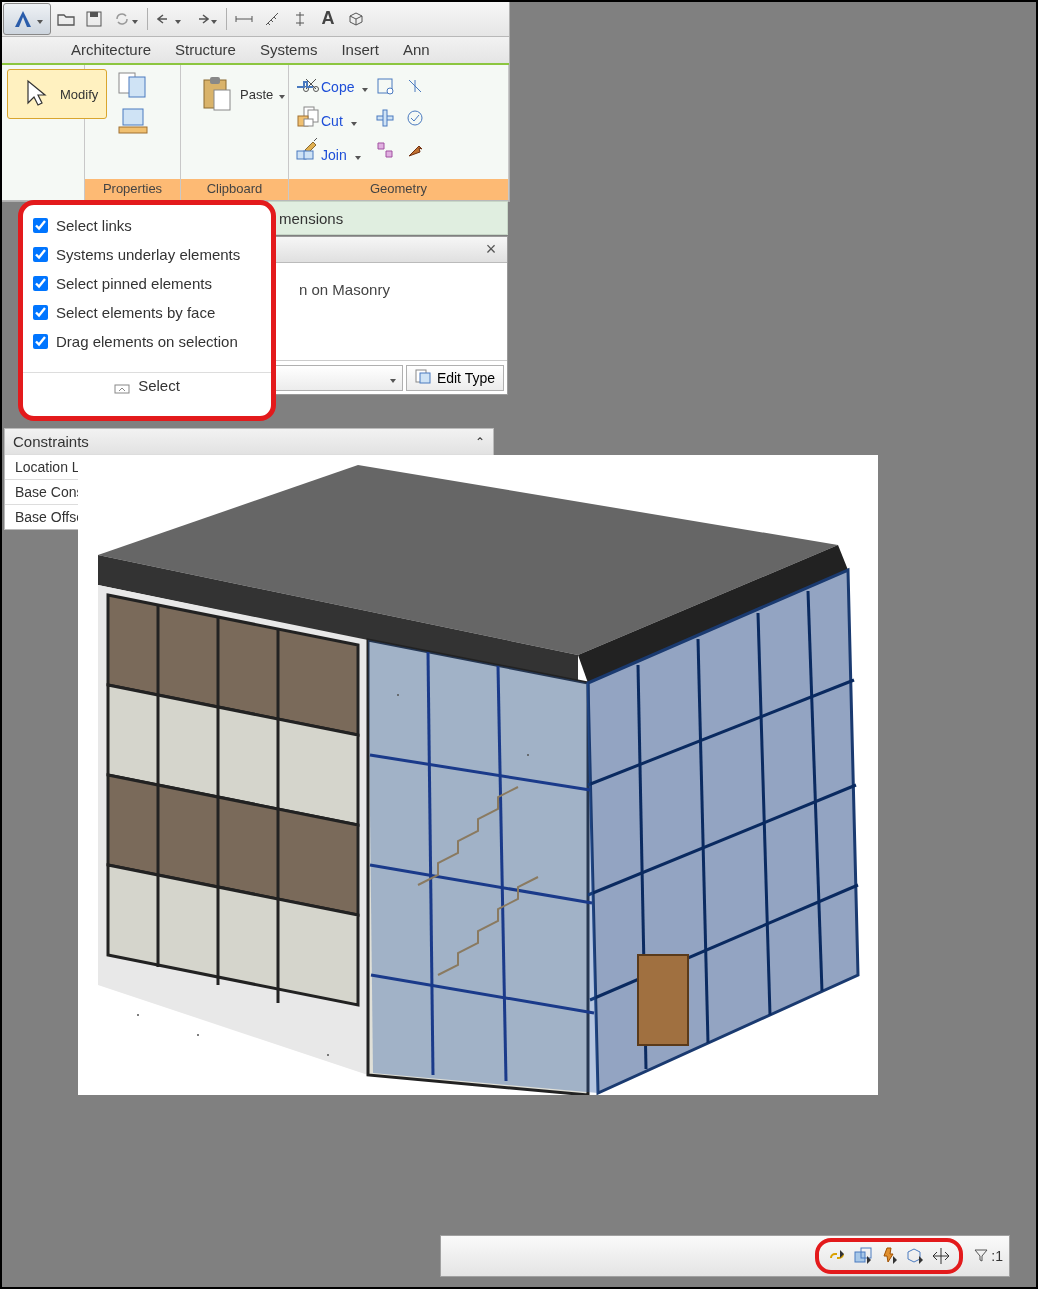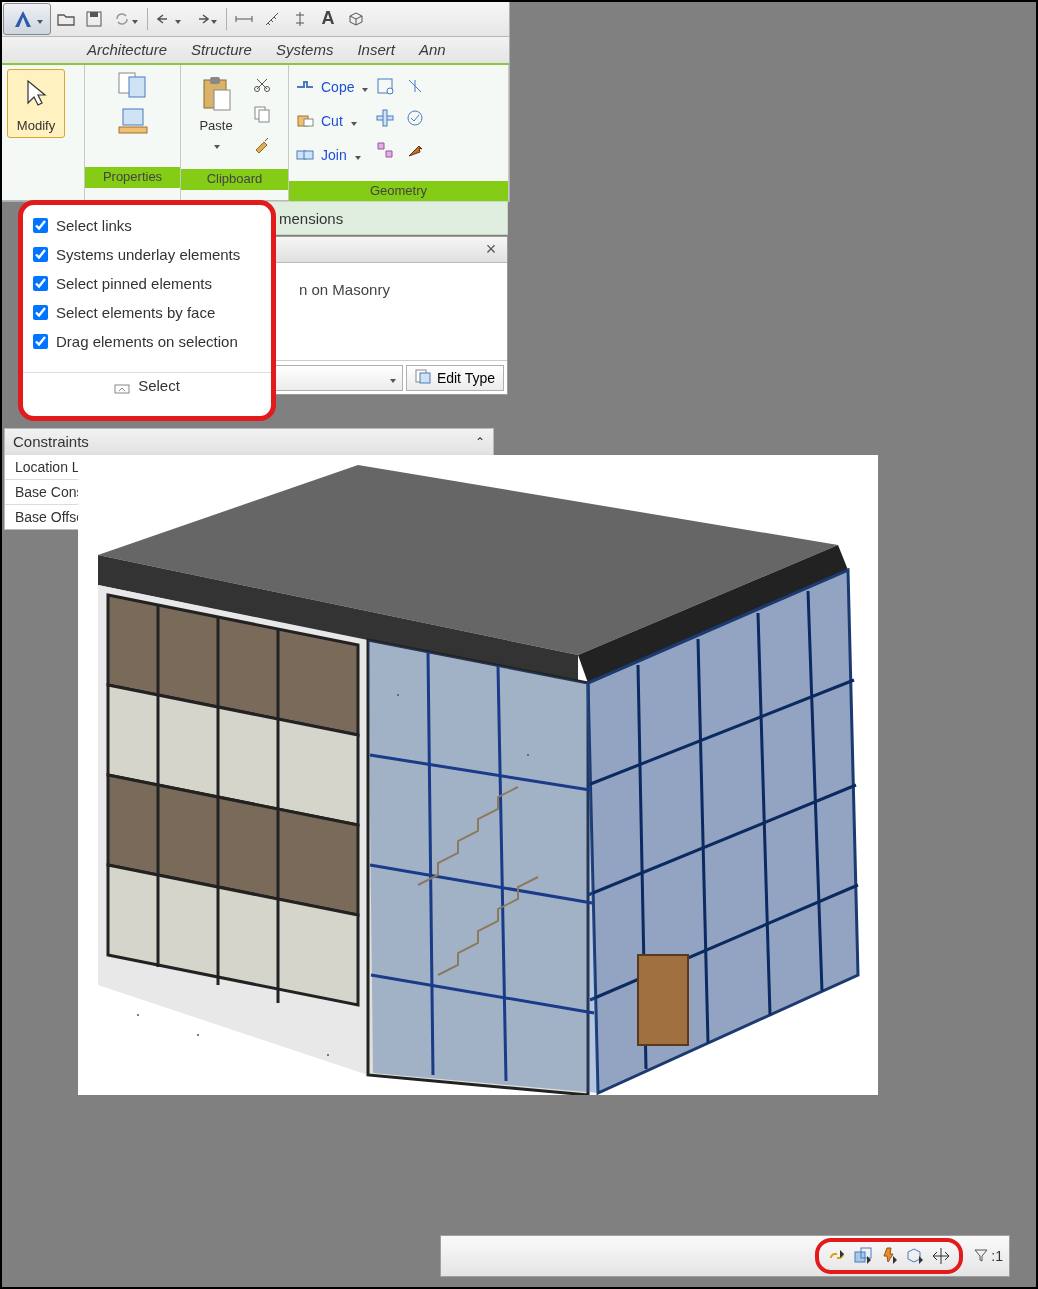--- a/index.html
+++ b/index.html
@@ -11,30 +11,30 @@
   
   .qat { height: 36px; background: linear-gradient(#f7f7f7,#e6e6e6); border-bottom: 1px solid #b8b8b8; display:flex; align-items:center; padding:0 2px; gap:2px;}
   .app-btn { width:48px; height:32px; background:linear-gradient(#eef1f5,#cdd5de); border:1px solid #888; border-radius:3px; display:flex; align-items:center; justify-content:center; position:relative;}
   .app-btn svg { width:24px; height:24px;}
   .qat-btn { width:26px; height:26px; display:flex; align-items:center; justify-content:center; color:#444;}
   .qat-btn.drop { width:34px;}
   .qat-sep { width:1px; height:22px; background:#b0b0b0; margin:0 2px;}
   .drop-arrow::after { content:""; display:inline-block; margin-left:2px; border-left:3px solid transparent; border-right:3px solid transparent; border-top:4px solid #555;}
 
   
-  .tabs { height: 28px; display:flex; align-items:flex-start; padding-left: 74px; gap:0; background: linear-gradient(#f2f2f2,#e4e4e4); border-bottom:1px solid #b8b8b8; position:relative;font-style:italic;}
+  .tabs { height: 28px; display:flex; align-items:flex-start; padding-left: 58px; gap:0; background: linear-gradient(#f2f2f2,#e4e4e4); border-bottom:1px solid #b8b8b8; position:relative;}
   .tab { padding: 4px 12px 6px 12px; font-size:15px; color:#3a3a3a; cursor:default;}
   .green-line { position:absolute; bottom:-1px; left:0; right:0; height:2px; background:#8cc63f;}
 
   
   .ribbon { display:flex; height:136px; background:#f5f9f5; border-bottom:1px solid #b8b8b8;}
   .ribbon-panel { border-right:1px solid #c8c8c8; display:flex; flex-direction:column; padding:4px 6px 0 6px;}
   .panel-body { flex:1; display:flex; align-items:flex-start; gap:4px;}
-  .panel-title { text-align:center; font-size:13px; color:#444; padding:2px 0 4px 0; background:#84cc16; margin: 12px -6px;}
-  .big-btn { display:flex; flex-direction:column; align-items:center; justify-content:center; padding:4px 8px; gap:4px; font-size:13px; color:#333; border:1px solid transparent; border-radius:3px;}
+  .panel-title { text-align:center; font-size:13px; color:#444; padding:2px 0 4px 0; background:#fdba74; margin: 0 -6px;}
+  .big-btn { display:flex; align-items:center; justify-content:center; padding:4px 8px; gap:4px; font-size:13px; color:#333; border:1px solid transparent; border-radius:3px;}
   .big-btn.active { background:#fff1c0; border:1px solid #d9a62e;}
   .big-icon { width:40px; height:40px; display:flex; align-items:center; justify-content:center;}
   .mid-icon { width:32px; height:32px; display:flex; align-items:center; justify-content:center;}
   .small-col { display:flex; flex-direction:column; gap:4px; padding-top:2px;}
   .small-btn { width:26px; height:26px; display:flex; align-items:center; justify-content:center;}
   .geom-col { display:flex; flex-direction:column; gap:6px; padding-top:4px;}
   .geom-row { display:flex; align-items:center; gap:6px; font-size:14px; color:#1d4ed8; height:28px;}
   .geom-ico { width:20px; height:20px; display:flex; align-items:center; justify-content:center;}
 
   

